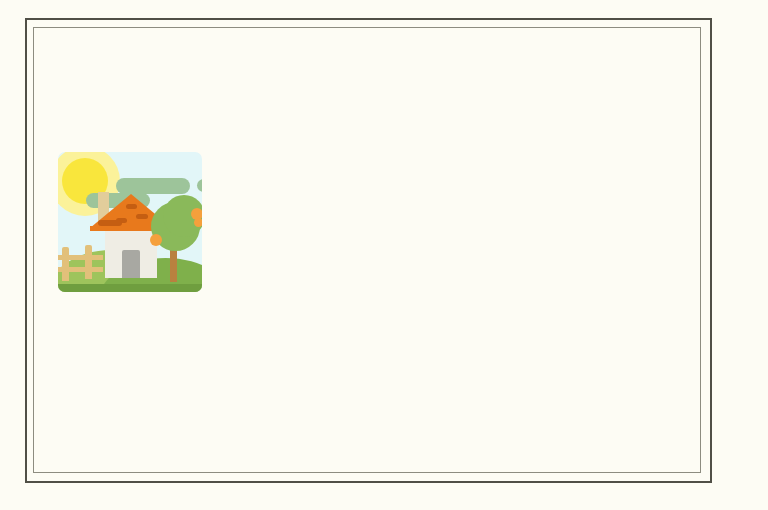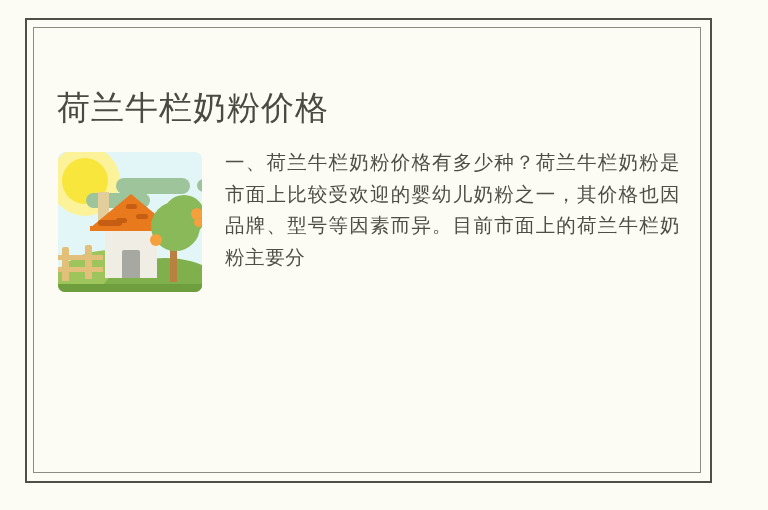--- a/index.html
+++ b/index.html
@@ -269,21 +269,20 @@
 </head>
 <body>
 
 <div class="page">
 
   <div class="frame-outer"></div>
   <div class="frame-inner"></div>
 
   <div class="content">
 
-    <h1 class="page-title">荷兰牛栏奶粉价格</h1>
 
     <div class="article-body">
 
       <div class="illustration">
         <div class="ill-sky">
 
           <div class="sun-glow"></div>
           <div class="sun-core"></div>
 
           <div class="cloud cloud-a"></div>
@@ -312,17 +311,16 @@
           <div class="fruit fruit-2"></div>
 
           <div class="fence-rail fr-1"></div>
           <div class="fence-rail fr-2"></div>
           <div class="fence-post fp-1"></div>
           <div class="fence-post fp-2"></div>
 
         </div>
       </div>
 
-      <p class="body-text">一、荷兰牛栏奶粉价格有多少种？荷兰牛栏奶粉是市面上比较受欢迎的婴幼儿奶粉之一，其价格也因品牌、型号等因素而异。目前市面上的荷兰牛栏奶粉主要分</p>
 
     </div>
   </div>
 </div>
 
 </body></html>

